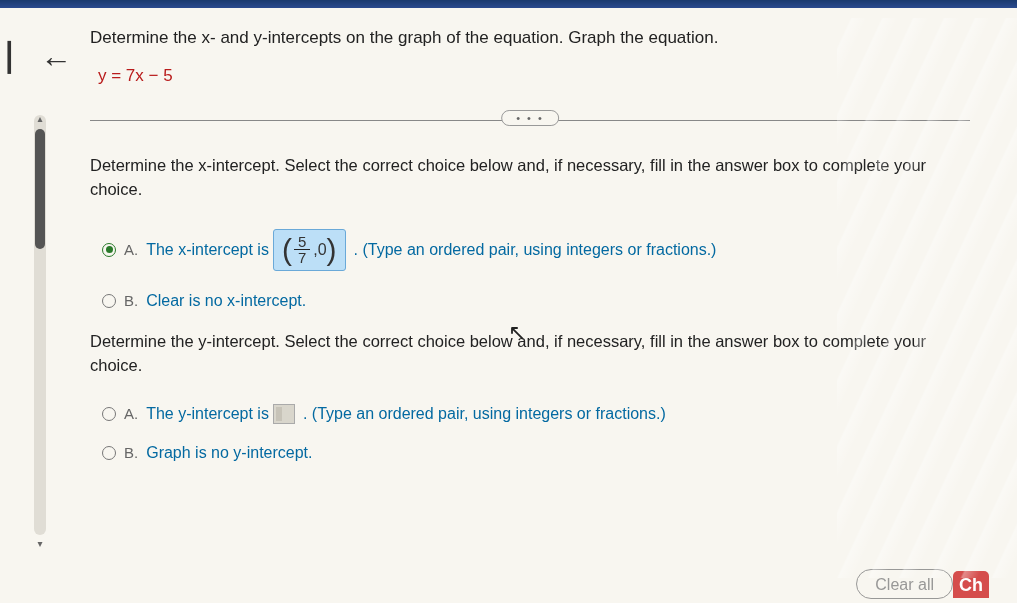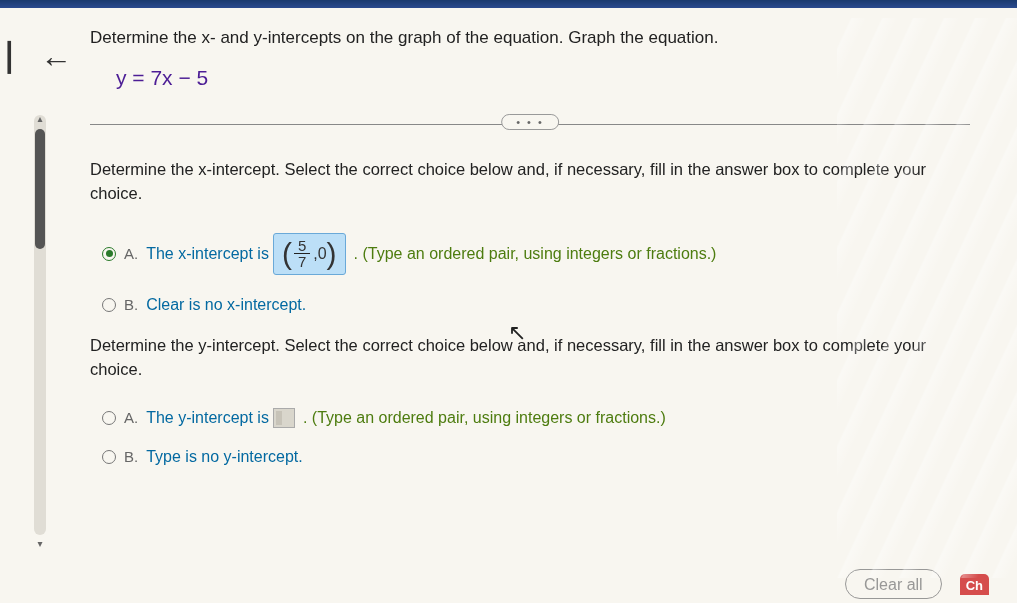--- a/index.html
+++ b/index.html
@@ -75,24 +75,24 @@
       padding: 20px 47px 10px 10px;
       color: #2a2a2a;
       position: relative;
     }
     .prompt-line {
       font-size: 17px;
       margin-bottom: 18px;
       color: #222;
     }
     .equation {
-      font-size: 21px;
-      margin-left: 26px;
+      font-size: 17px;
+      margin-left: 8px;
       margin-bottom: 24px;
-      color: #4c1d95;
+      color: #b91c1c;
     }
     .divider-row {
       position: relative;
       height: 20px;
       margin-bottom: 24px;
     }
     .divider-line {
       border: none;
       border-top: 1px solid #888;
       margin: 0;
@@ -152,21 +152,21 @@
     }
     .radio.checked {
       border-color: #2a7a2a;
     }
     .choice-letter {
       color: #666;
       margin-right: 8px;
       font-size: 15px;
     }
     .choice-text { color: #0369a1; }
-    .choice-hint { color: #4d7c0f; margin-left: 4px; }
+    .choice-hint { color: #0369a1; margin-left: 4px; }
     .answer-box {
       display: inline-flex;
       align-items: center;
       justify-content: center;
       background: #bcdff7;
       border: 1px solid #6aa9d8;
       border-radius: 3px;
       padding: 4px 8px;
       margin: 0 4px;
       min-width: 54px;
@@ -209,36 +209,35 @@
       font-size: 22px;
       color: #222;
       pointer-events: none;
     }
     .bottom-bar {
       position: absolute;
       bottom: 4px;
       right: 28px;
       display: flex;
       align-items: center;
-      gap: 18px;
     }
     .clear-btn {
       border: 1.5px solid #888;
       border-radius: 18px;
       padding: 6px 18px 4px 18px;
       font-size: 16px;
       color: #888;
       background: #f8f6f0;
       cursor: pointer;
       opacity: 0.85;
     }
     .ch-chip {
       background: #d23b3b;
       color: #fff;
-      font-size: 13px;
+      font-size: 18px;
       font-weight: bold;
       padding: 4px 6px 2px 6px;
       border-radius: 5px 5px 0 0;
       opacity: 0.9;
     }
     .glare {
       position: absolute;
       right: 0;
       top: 10px;
       width: 180px;
@@ -309,21 +308,21 @@
       <span class="radio"></span>
       <span class="choice-letter">A.</span>
       <span class="choice-text">The y-intercept is</span>
       <span class="empty-box"></span>
       <span class="choice-hint">. (Type an ordered pair, using integers or fractions.)</span>
     </div>
 
     <div class="choice-row">
       <span class="radio"></span>
       <span class="choice-letter">B.</span>
-      <span class="choice-text">Type is no y-intercept.</span>
+      <span class="choice-text">Graph is no y-intercept.</span>
     </div>
 
     <div class="cursor-arrow">↖</div>
 
     <div class="bottom-bar">
       <div class="clear-btn">Clear all</div>
       <div class="ch-chip">Ch</div>
     </div>
 
     <div class="glare"></div>

